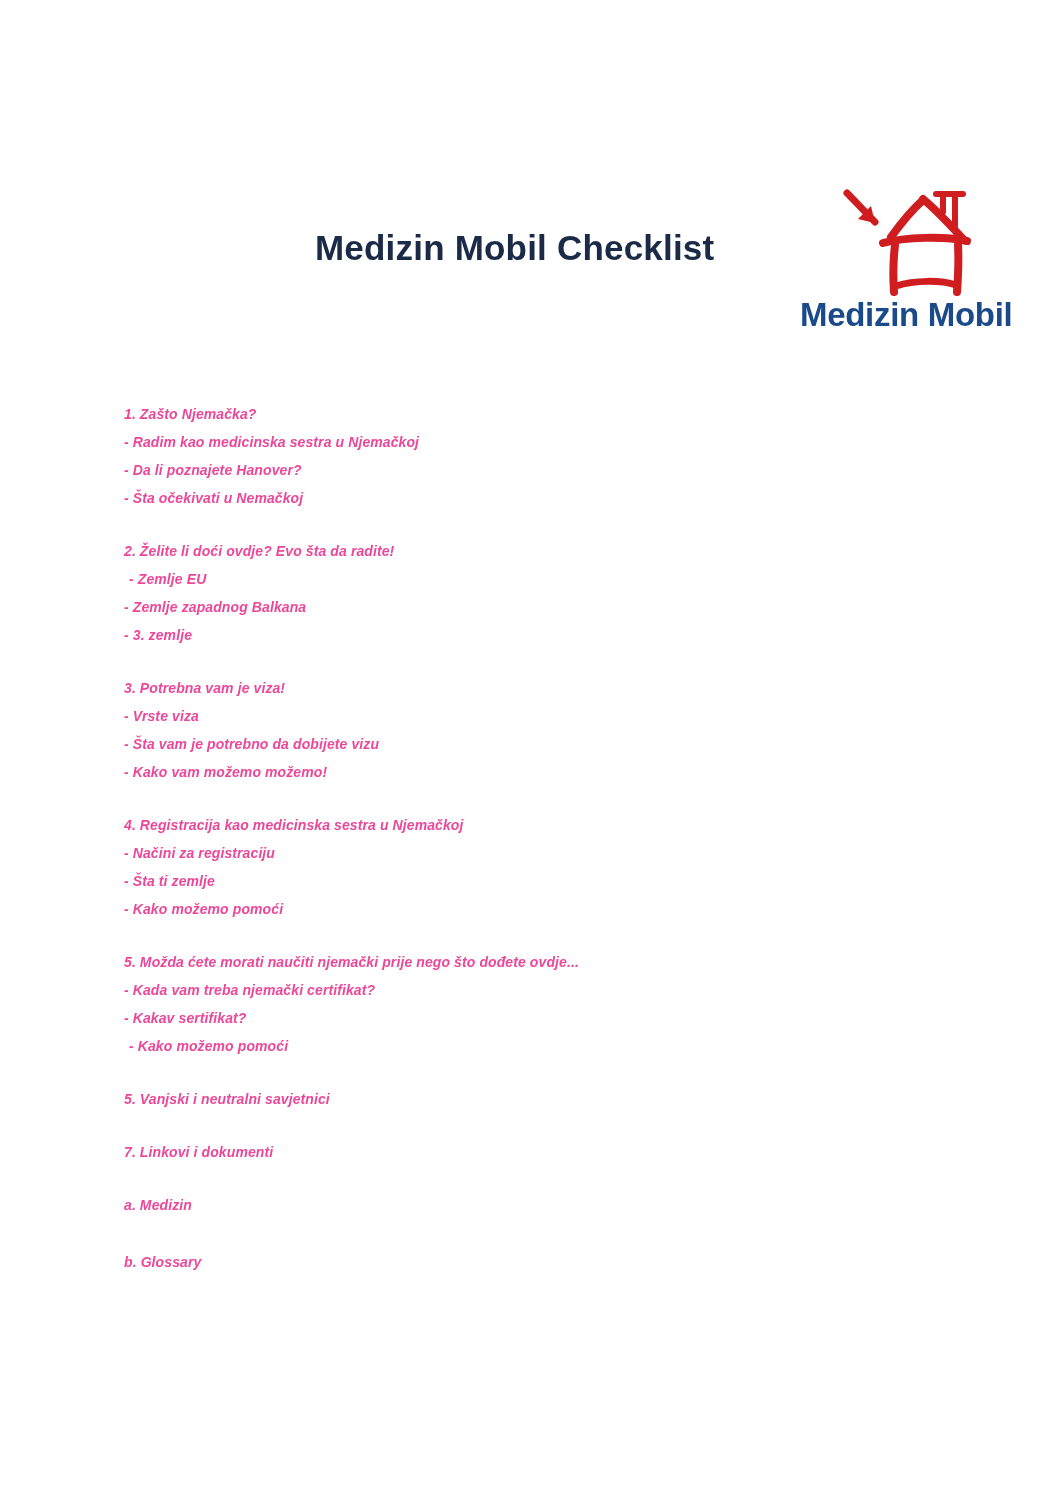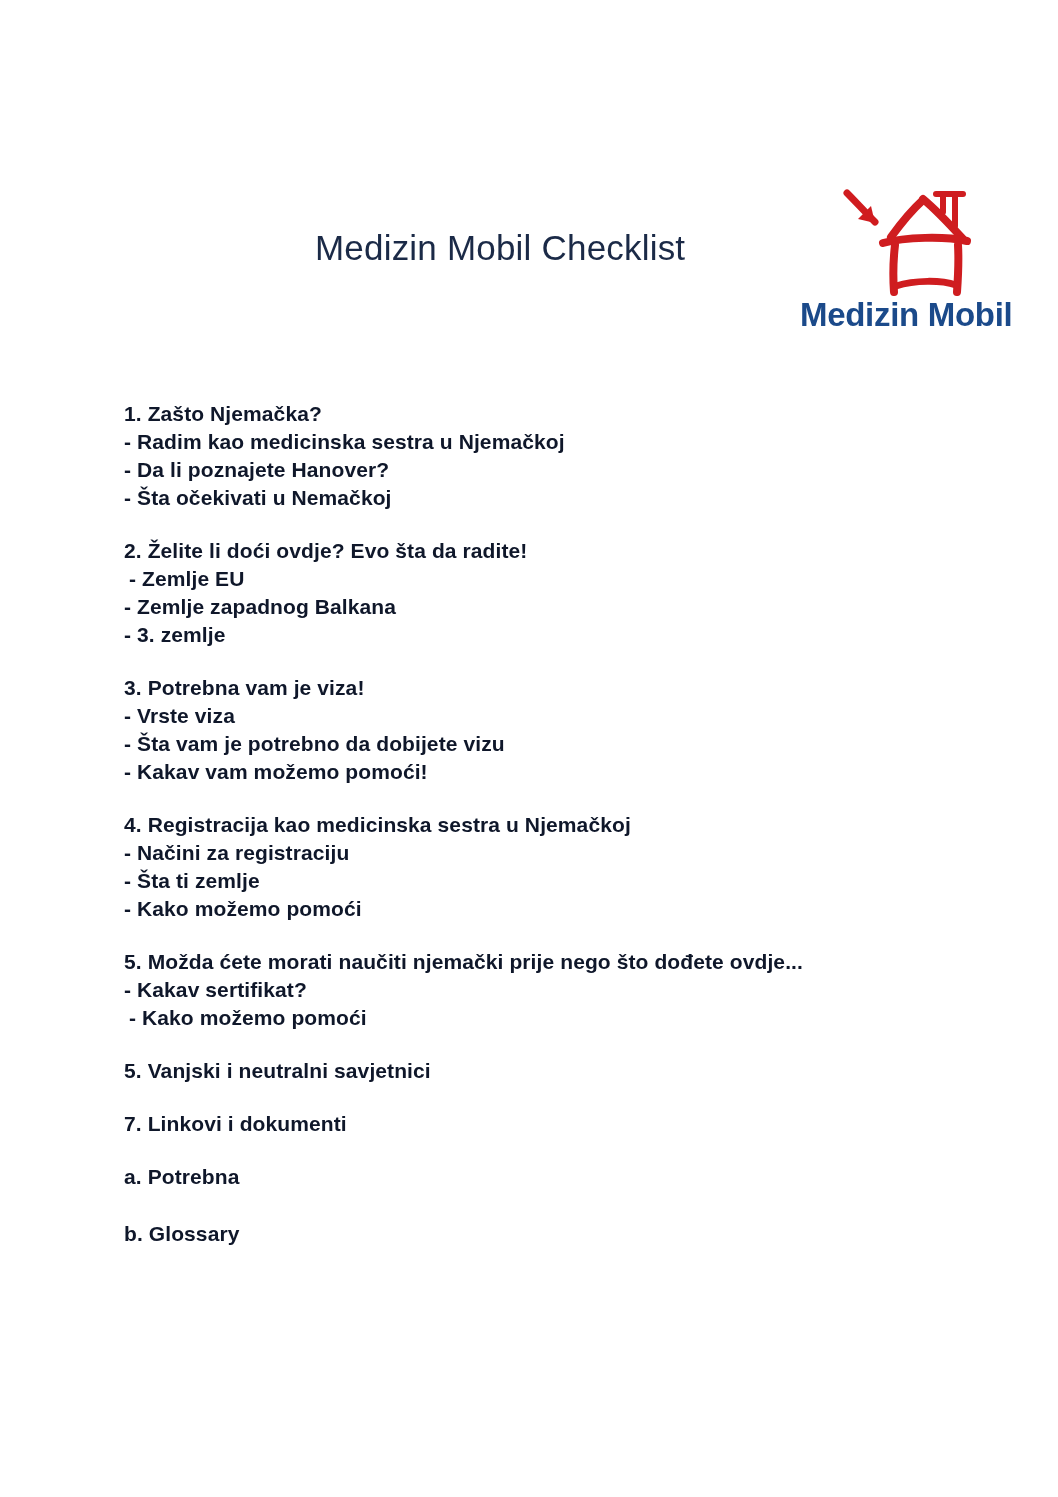--- a/index.html
+++ b/index.html
@@ -29,21 +29,21 @@
     left: 0;
     width: 1058px;
     height: 180px;
   }
 
   .doc-title {
     position: absolute;
     left: 315px;
     top: 60px;
     font-size: 35px;
-    font-weight: normal;
+    font-weight: bold;
     color: #1b2a47;
     letter-spacing: 0.2px;
     white-space: nowrap;
   }
 
   
   .logo {
     position: absolute;
     left: 795px;
     top: 8px;
@@ -78,26 +78,27 @@
     top: 400px;
     width: 800px;
   }
 
   .block {
     margin-bottom: 25px;
   }
   .block:last-child { margin-bottom: 0; margin-top: 29px; }
 
   .line {
-    font-size: 21px;
+    font-size: 14px;
     font-weight: bold;
-    color: #0f172a;
+    color: #ec4899;
     line-height: 28px;
     letter-spacing: 0.1px;
     white-space: nowrap;
+    font-style: italic;
   }
   .line.heading { }
   .line.item { }
   .line.indent { padding-left: 5px; }
 </style>
 </head>
 <body>
 
 <div class="page">
 
@@ -147,46 +148,47 @@
       <div class="line heading">2. Želite li doći ovdje? Evo šta da radite!</div>
       <div class="line item indent">- Zemlje EU</div>
       <div class="line item">- Zemlje zapadnog Balkana</div>
       <div class="line item">- 3. zemlje</div>
     </div>
 
     <div class="block">
       <div class="line heading">3. Potrebna vam je viza!</div>
       <div class="line item">- Vrste viza</div>
       <div class="line item">- Šta vam je potrebno da dobijete vizu</div>
-      <div class="line item">- Kakav vam možemo pomoći!</div>
+      <div class="line item">- Kako vam možemo možemo!</div>
     </div>
 
     <div class="block">
       <div class="line heading">4. Registracija kao medicinska sestra u Njemačkoj</div>
       <div class="line item">- Načini za registraciju</div>
       <div class="line item">- Šta ti zemlje</div>
       <div class="line item">- Kako možemo pomoći</div>
     </div>
 
     <div class="block">
       <div class="line heading">5. Možda ćete morati naučiti njemački prije nego što dođete ovdje...</div>
+      <div class="line item">- Kada vam treba njemački certifikat?</div>
       <div class="line item">- Kakav sertifikat?</div>
       <div class="line item indent">- Kako možemo pomoći</div>
     </div>
 
     <div class="block">
       <div class="line heading">5. Vanjski i neutralni savjetnici</div>
     </div>
 
     <div class="block">
       <div class="line heading">7. Linkovi i dokumenti</div>
     </div>
 
     <div class="block">
-      <div class="line heading">a. Potrebna</div>
+      <div class="line heading">a. Medizin</div>
     </div>
 
     <div class="block">
       <div class="line heading">b. Glossary</div>
     </div>
 
   </div>
 
 </div>
 

